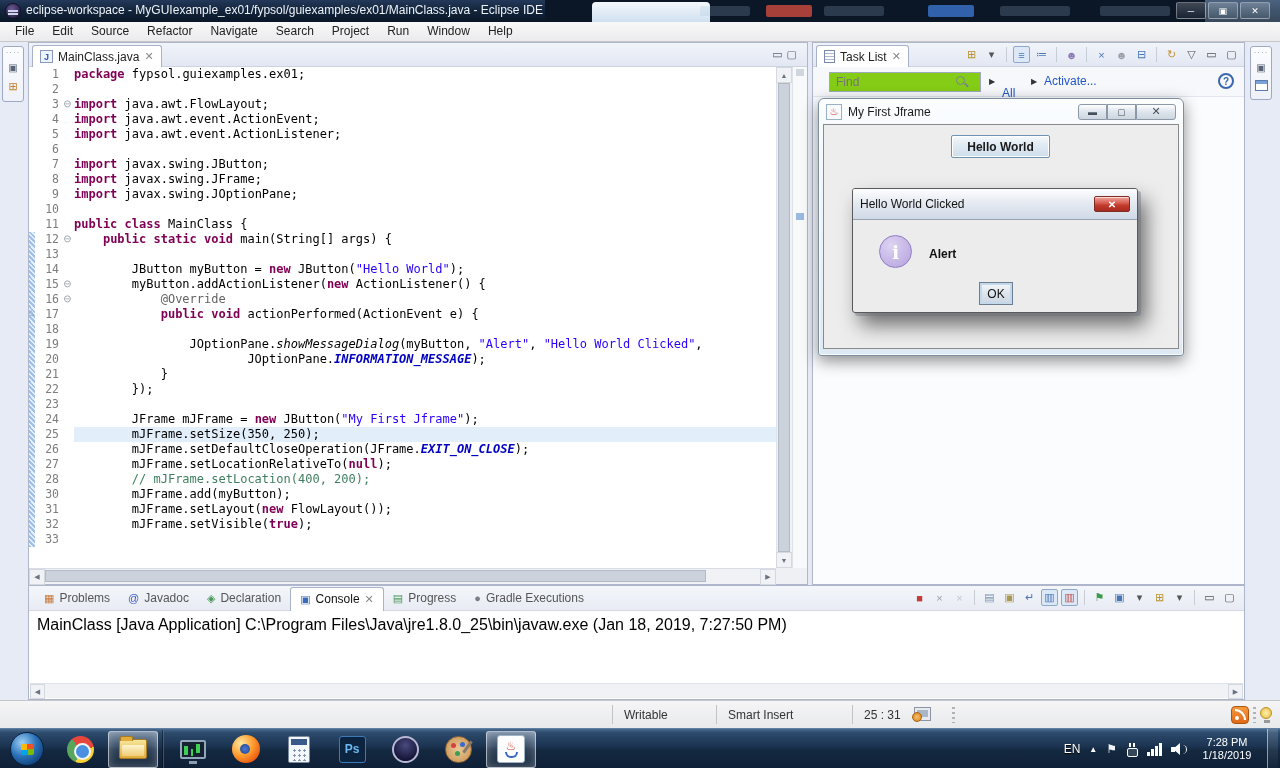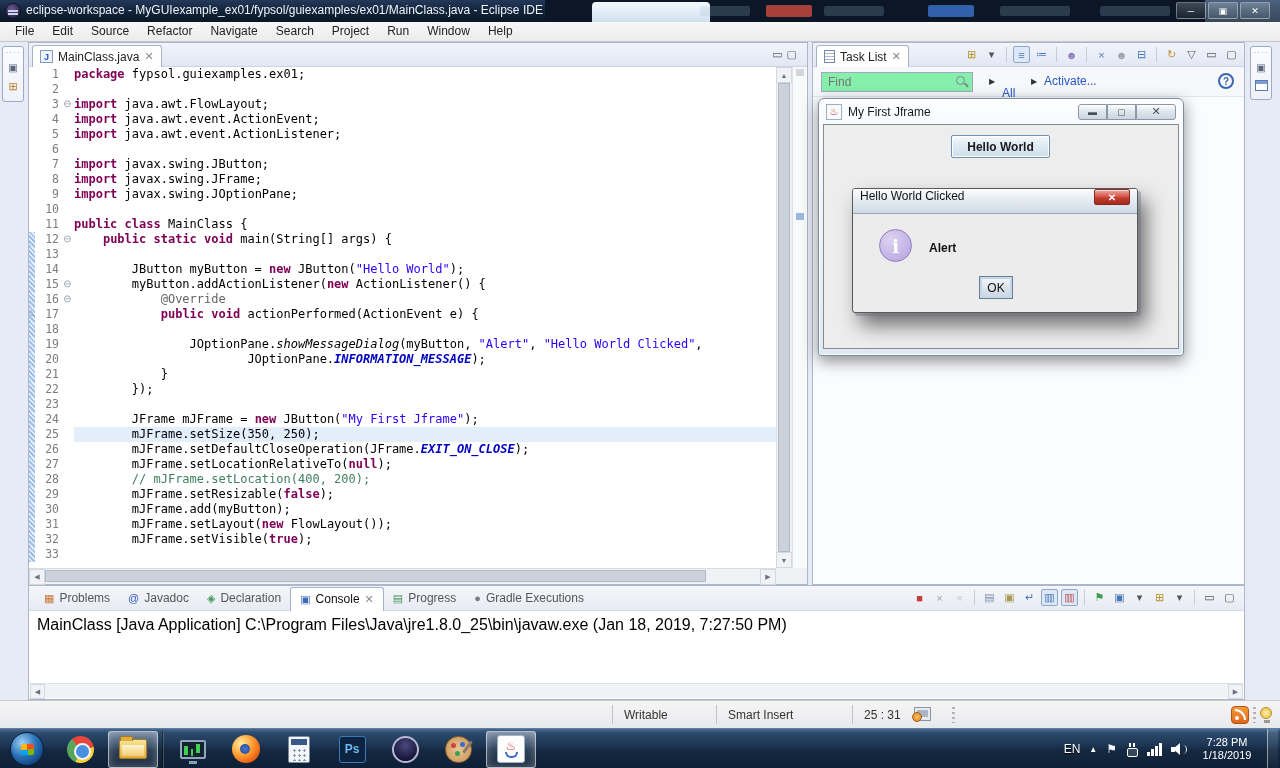--- a/index.html
+++ b/index.html
@@ -91,22 +91,22 @@
     background:#fbfcfe; border:1px solid #aeb6cc; }
   .ttab { position:absolute; left:3px; top:2px; height:22px; background:#fff; border:1px solid #a9b2cb;
     border-bottom:none; border-radius:3px 3px 0 0; display:flex; align-items:center; gap:5px; padding:0 7px; }
   .tl-icon { width:11px; height:13px; border:1px solid #7788aa;
     background:repeating-linear-gradient(#fff 0 2px,#aab8d0 2px 3px); }
   .view-toolbar { position:absolute; right:4px; top:3px; display:flex; align-items:center; gap:3px; }
   .ticon { min-width:17px; height:17px; font-size:11px; display:flex; align-items:center; justify-content:center; border-radius:2px; }
   .ticon.pressed { border:1px solid #8fa8c8; background:#dce8f5; }
   .tsep { width:1px; height:15px; background:#c8ccd4; margin:0 3px; }
   #findrow { position:absolute; left:0; top:24px; right:0; height:30px; background:#f6f8fc; border-bottom:1px solid #e2e6f0; }
-  #find-input { position:absolute; left:8px; top:5px; width:152px; height:20px; border:1px solid #9fa8bc;
-    background:#86efac; font-size:12px; color:#555; padding:0 20px 0 6px; font-family:"Liberation Sans",sans-serif; }
+  #find-input { position:absolute; left:16px; top:5px; width:152px; height:20px; border:1px solid #9fa8bc;
+    background:#84cc16; font-size:12px; color:#555; padding:0 20px 0 6px; font-family:"Liberation Sans",sans-serif; }
   #find-mag { position:absolute; left:143px; top:9px; width:9px; height:9px; border:1.5px solid #7a8494; border-radius:50%; }
   #find-mag::after { content:""; position:absolute; left:7px; top:7px; width:5px; height:1.5px; background:#7a8494; transform:rotate(45deg); }
   .tri { font-size:8px; color:#333; }
   .tl-link { font-size:12px; color:#2456c8; }
   #help-circle { position:absolute; right:10px; top:6px; width:16px; height:16px; border:2px solid #3a67b0;
     border-radius:50%; color:#3a67b0; font-size:10px; font-weight:bold; display:flex; align-items:center; justify-content:center; }
   #tl-body { position:absolute; left:0; top:54px; right:0; bottom:0; background:#fbfcfe; }
 
   
   #jframe { position:absolute; left:818px; top:98px; width:366px; height:258px;
@@ -124,21 +124,21 @@
   .jf-content { position:relative; height:225px; background:#ededed; border:1px solid #8a8a8a; }
   #hello-btn { position:absolute; left:127px; top:10px; width:99px; height:23px;
     border:1px solid #6e93b5; border-radius:2px; background:linear-gradient(#f5f9fc,#dfeaf3 45%,#cfdeec);
     font-family:"Liberation Sans",sans-serif; font-size:12px; font-weight:bold; color:#1a1a1a;
     box-shadow:inset 0 0 0 1px #ffffff; }
 
   
   #dialog { position:absolute; left:852px; top:188px; width:286px; height:125px; background:#ececec;
     border:1px solid #5a5a5a; border-radius:3px;
     box-shadow:3px 3px 0 rgba(110,120,130,.45), 8px 12px 20px rgba(0,0,0,.55); }
-  .dlg-title { height:25px; display:flex; align-items:flex-start; padding:0 7px;
+  .dlg-title { height:31px; display:flex; align-items:center; padding:0 7px;
     background:linear-gradient(#fdfdfe,#e6ebf2 45%,#cfd9e6); border-bottom:1px solid #98a4b4; border-radius:2px 2px 0 0; }
   .dlg-title-label { font-size:12px; color:#111; }
   .dlg-close { margin-left:auto; width:36px; height:16px; border:1px solid #7e2c24; border-radius:2px;
     background:linear-gradient(#f0a89e,#d96156 40%,#c13b2d 60%,#a82a1e); color:#fff; font-weight:bold;
     font-size:10px; display:flex; align-items:center; justify-content:center;
     box-shadow:inset 0 1px 0 rgba(255,255,255,.6); }
   .dlg-body { position:relative; height:101px; }
   #info-icon { position:absolute; left:26px; top:15px; width:33px; height:33px; border-radius:50%;
     background:radial-gradient(circle at 35% 30%, #ddd3f2, #b4a1de); border:1px solid #8f7cc0;
     color:#fff; font-family:"DejaVu Serif",serif; font-weight:bold; font-size:19px;
@@ -474,26 +474,20 @@
           <div class="ct"><span class="tk-p">        mJFrame.setLocationRelativeTo(</span><span class="tk-k">null</span><span class="tk-p">);</span></div>
         </div>
         <div class="cl">
           <div class="rng on"></div>
           <div class="num">28</div>
           <div class="fold"></div>
           <div class="ct"><span class="tk-c">        // mJFrame.setLocation(400, 200);</span></div>
         </div>
         <div class="cl">
           <div class="rng on"></div>
-          <div class="num">29</div>
-          <div class="fold"></div>
-          <div class="ct"><span class="tk-p">        mJFrame.setResizable(</span><span class="tk-k">false</span><span class="tk-p">);</span></div>
-        </div>
-        <div class="cl">
-          <div class="rng on"></div>
           <div class="num">30</div>
           <div class="fold"></div>
           <div class="ct"><span class="tk-p">        mJFrame.add(myButton);</span></div>
         </div>
         <div class="cl">
           <div class="rng on"></div>
           <div class="num">31</div>
           <div class="fold"></div>
           <div class="ct"><span class="tk-p">        mJFrame.setLayout(</span><span class="tk-k">new</span><span class="tk-p"> FlowLayout());</span></div>
         </div>

